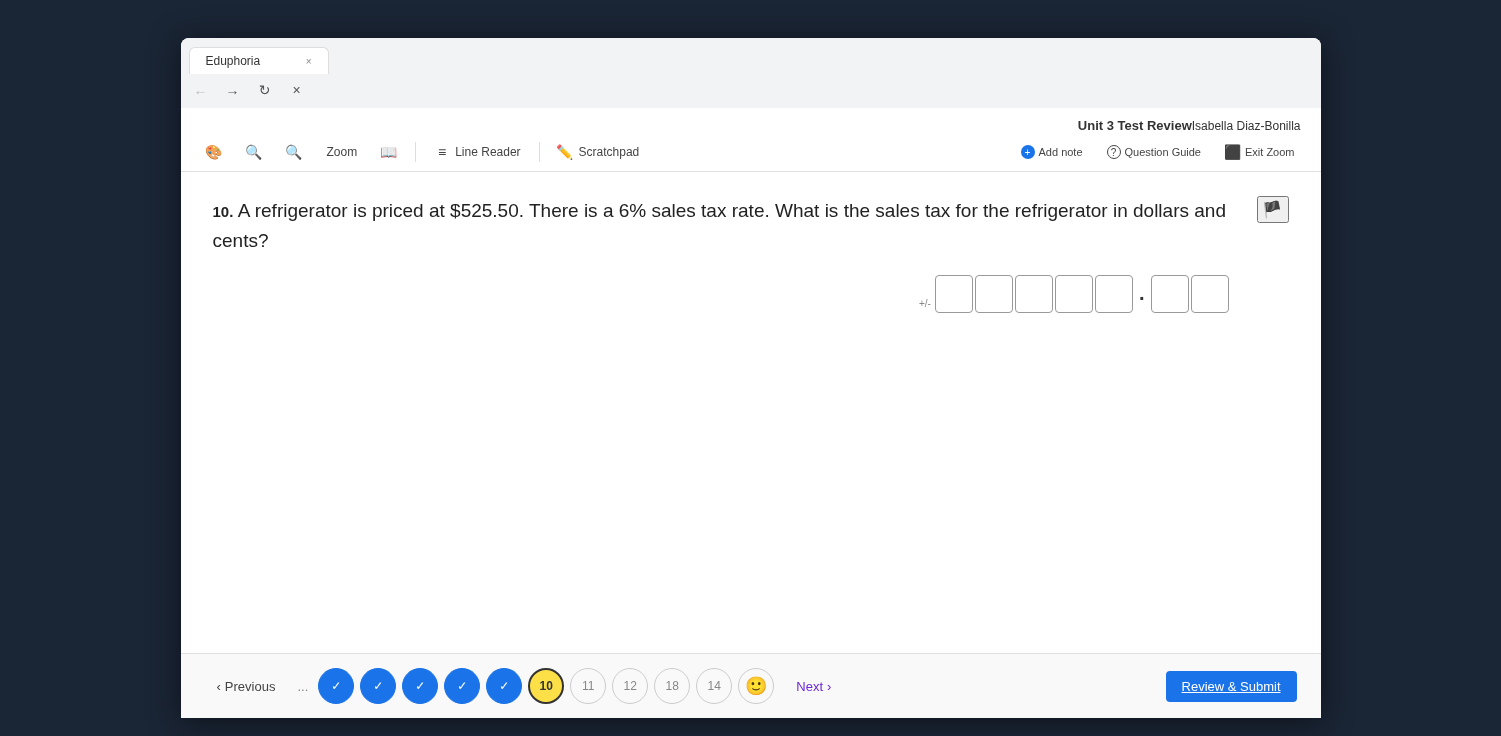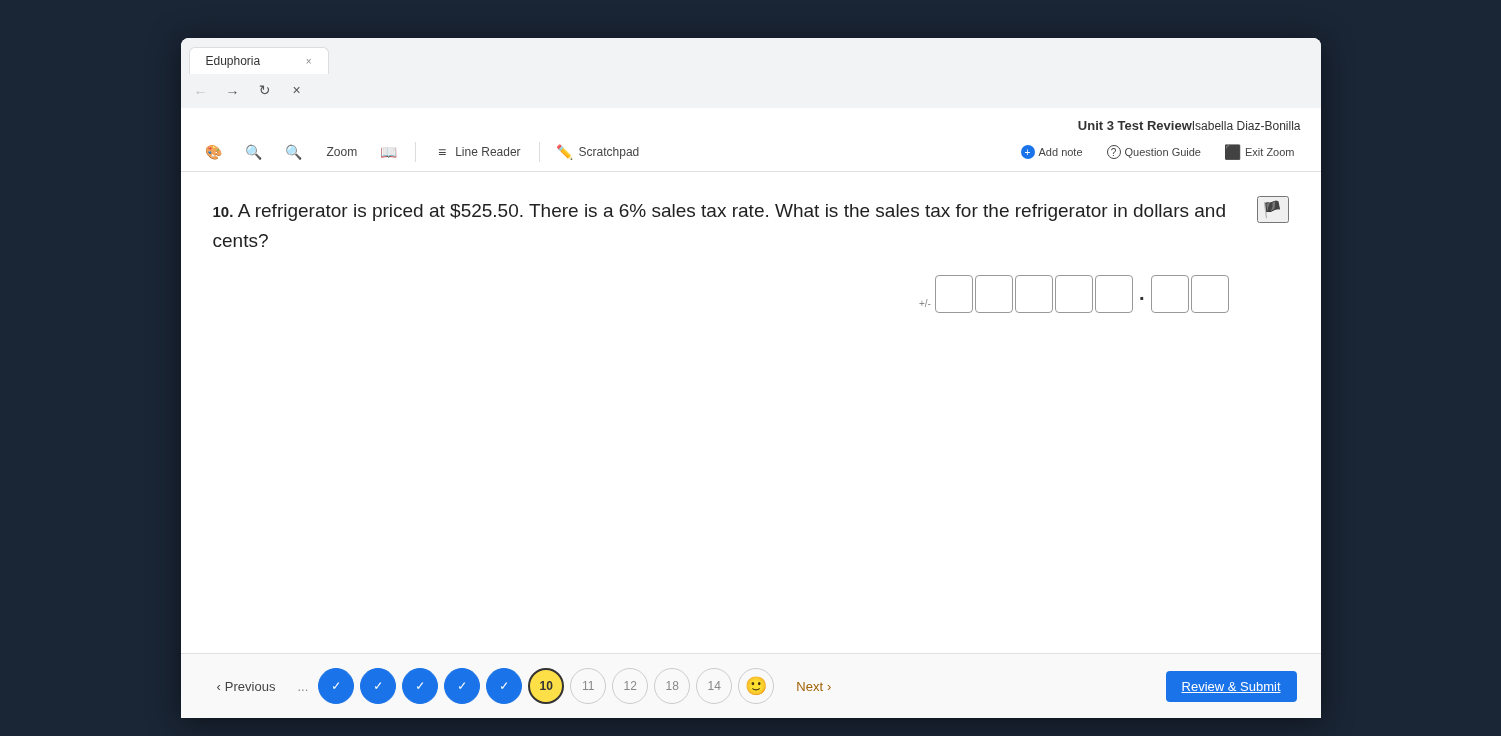--- a/index.html
+++ b/index.html
@@ -287,21 +287,21 @@
       cursor: pointer;
       display: flex;
       align-items: center;
       justify-content: center;
     }
     .next-btn {
       display: flex;
       align-items: center;
       gap: 4px;
       font-size: 13px;
-      color: #a16207;
+      color: #6d28d9;
       cursor: pointer;
       padding: 6px 12px;
       border: none;
       background: none;
       border-radius: 4px;
       margin-left: 4px;
     }
     .review-submit-btn {
       background: #1a73e8;
       color: #fff;

